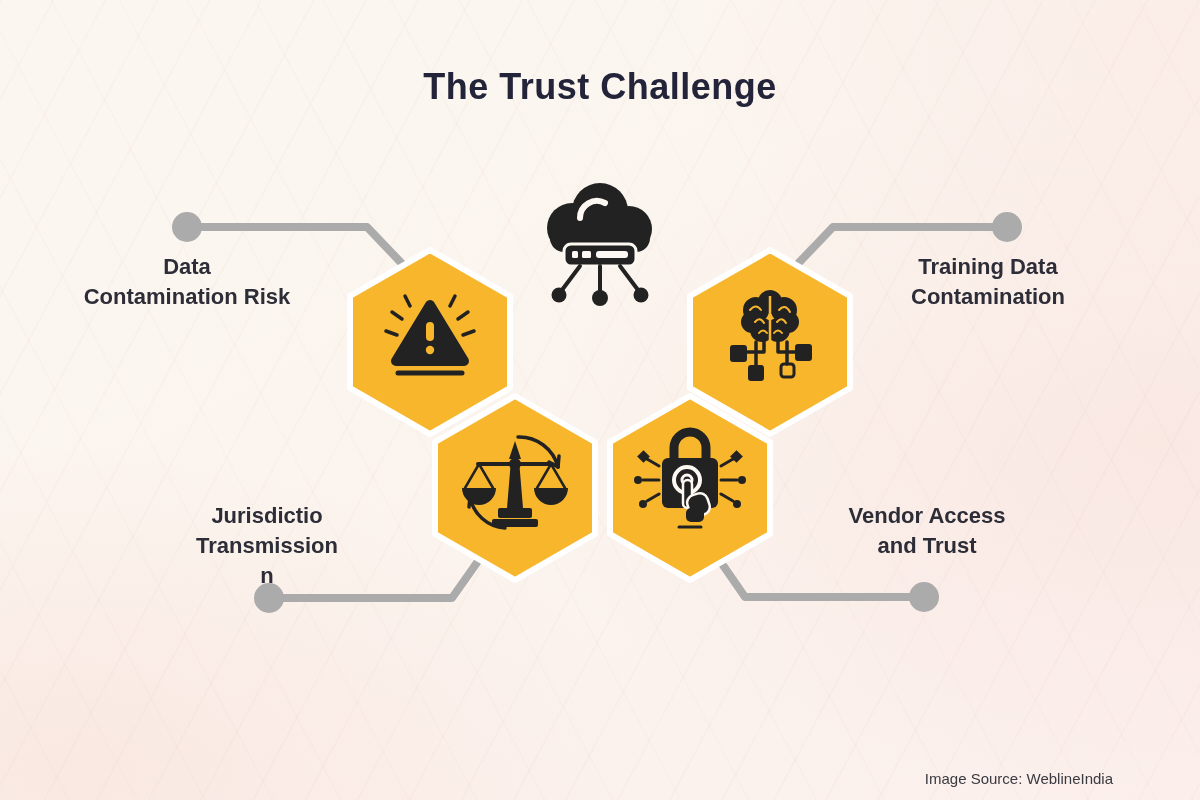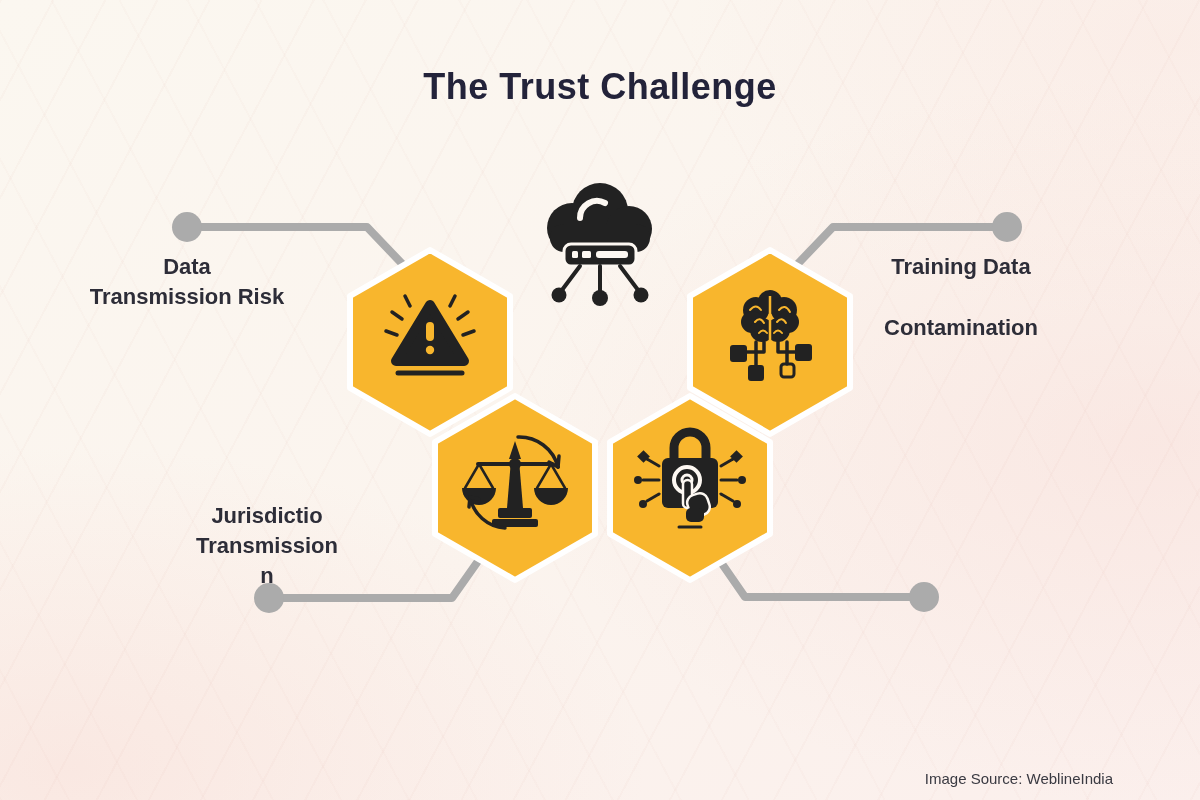--- a/index.html
+++ b/index.html
@@ -23,21 +23,21 @@
     color:#23233a;white-space:nowrap;
   }
   .scene{position:absolute;left:0;top:0;}
   .label{
     position:absolute;transform:translateX(-50%);
     display:flex;flex-direction:column;align-items:center;
     font-size:22px;font-weight:600;line-height:30px;
     color:#2d2d38;text-align:center;white-space:nowrap;
   }
   .label-1{left:187px;top:252px;}
-  .label-2{left:961px;top:252px;gap:31px;}
+  .label-2{left:988px;top:252px;}
   .label-3{left:267px;top:501px;}
   .label-4{left:927px;top:501px;}
   .source{
     position:absolute;right:87px;top:770px;
     font-size:15px;font-weight:500;color:#3a3a42;white-space:nowrap;
   }
 </style>
 </head>
 <body>
 
@@ -199,29 +199,33 @@
         <circle cx="643" cy="504" r="4"></circle>
         <rect x="732" y="452" width="9" height="9" transform="rotate(45 736.5 456.5)"></rect>
         <circle cx="742" cy="480" r="4"></circle>
         <circle cx="737" cy="504" r="4"></circle>
       </g>
     </g>
   </svg>
 
   <div class="label label-1">
     <span>Data</span>
-    <span>Transmission Risk</span>
+    <span>Contamination Risk</span>
   </div>
 
   <div class="label label-2">
     <span>Training Data</span>
     <span>Contamination</span>
   </div>
 
   <div class="label label-3">
     <span>Jurisdictio</span>
     <span>Transmission</span>
     <span>n</span>
   </div>
 
+  <div class="label label-4">
+    <span>Vendor Access</span>
+    <span>and Trust</span>
+  </div>
 
   <div class="source">Image Source: WeblineIndia</div>
 </div>
 
 </body></html>

